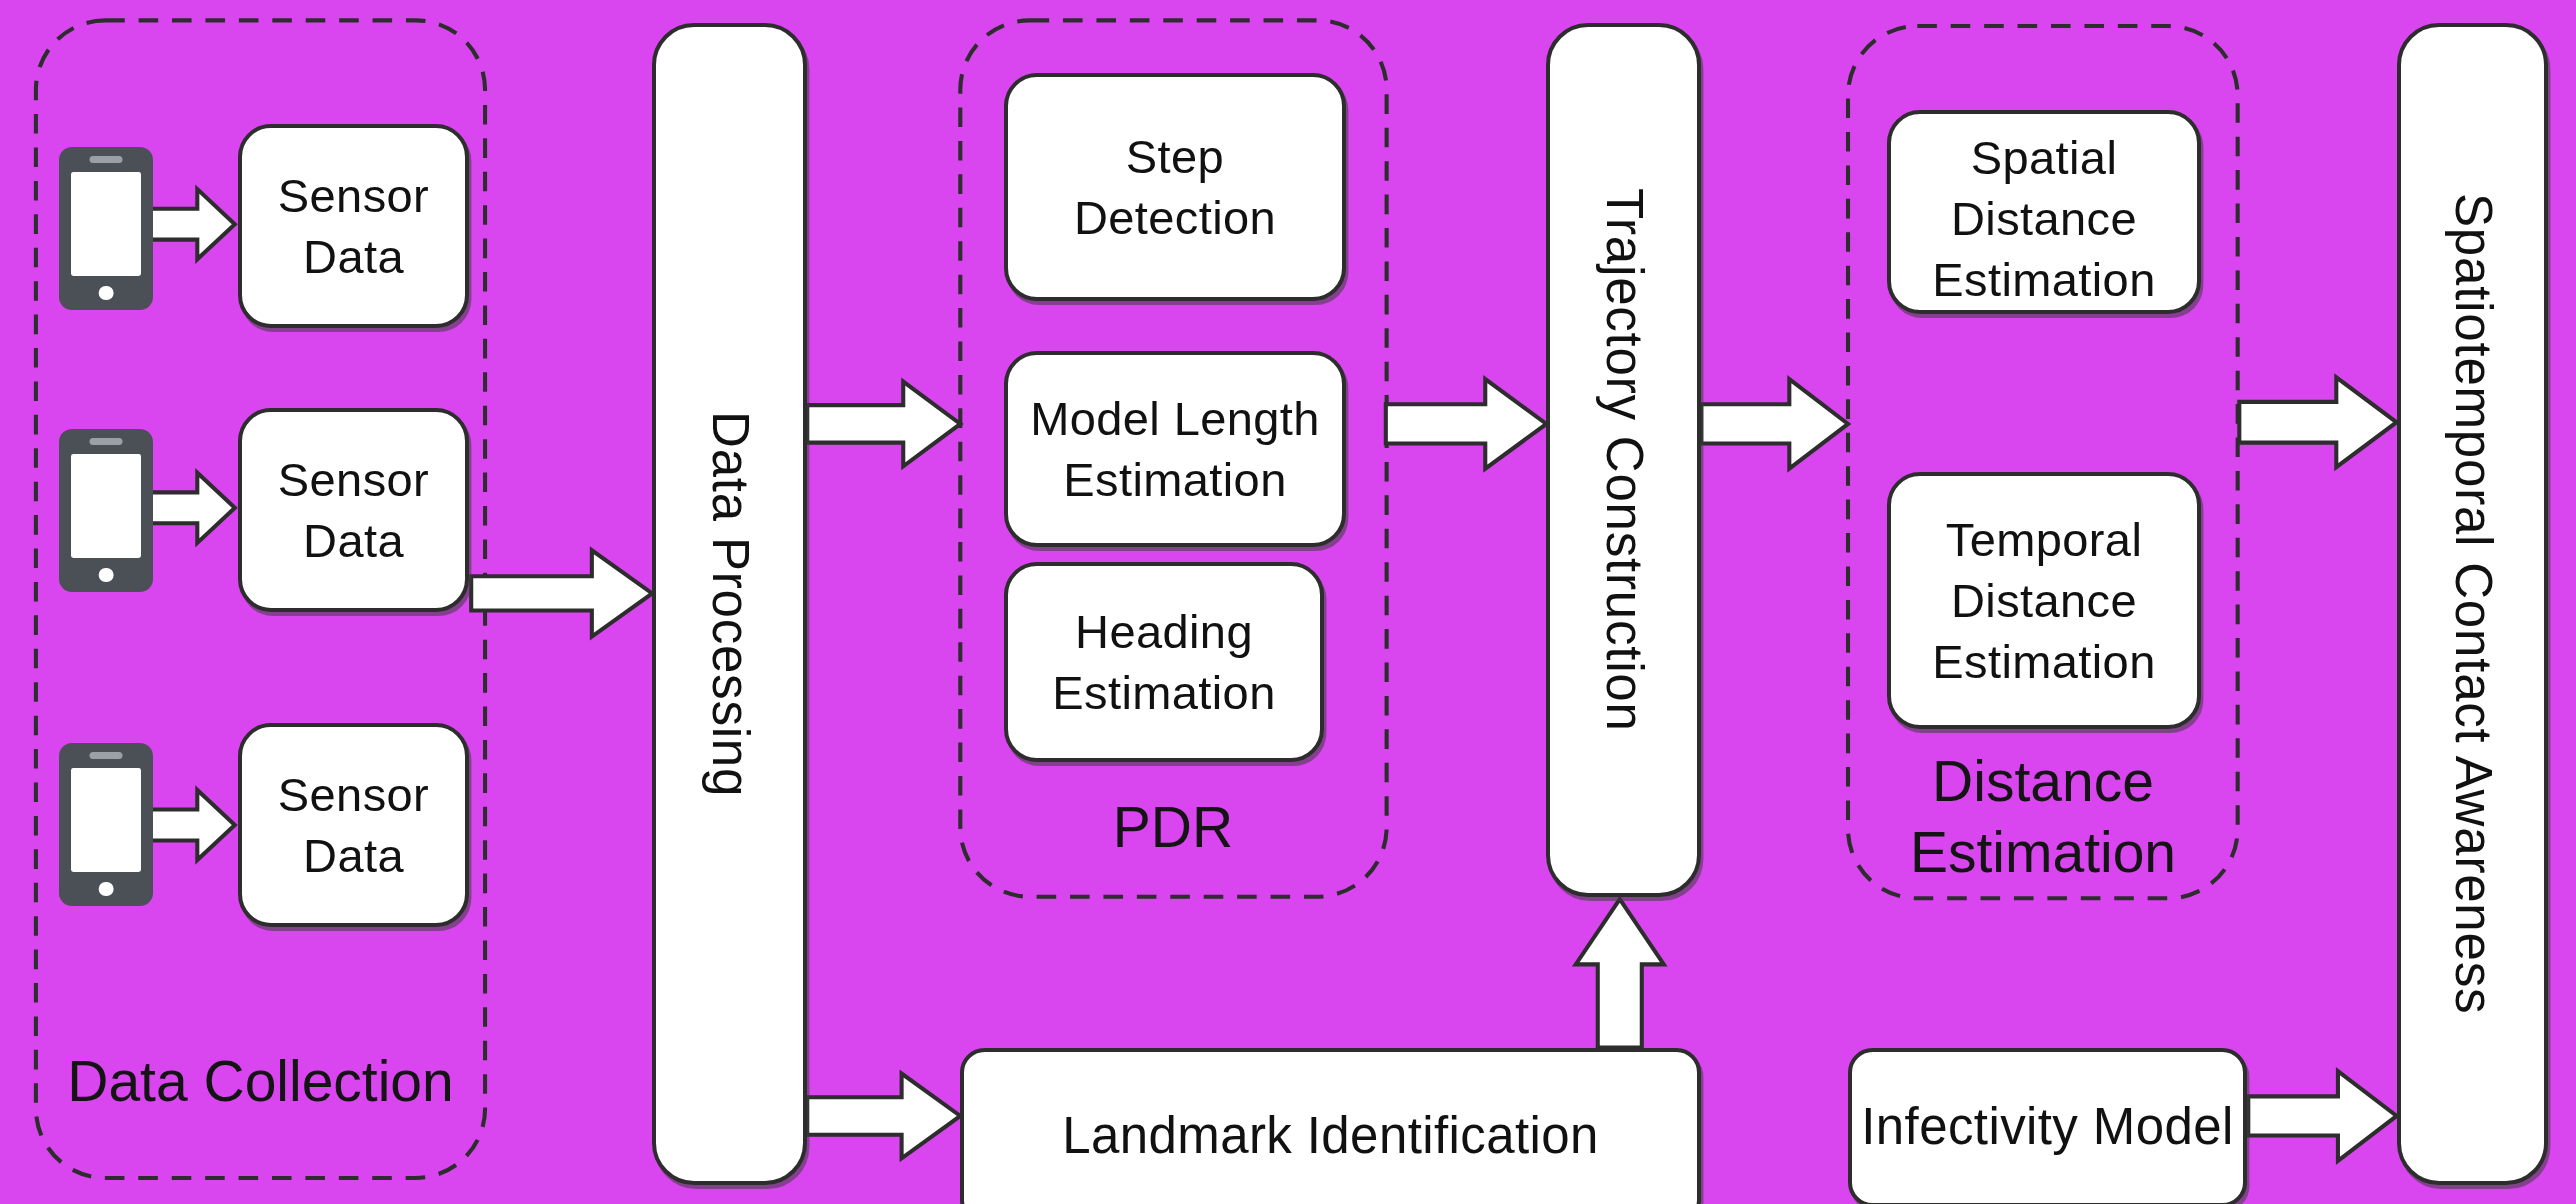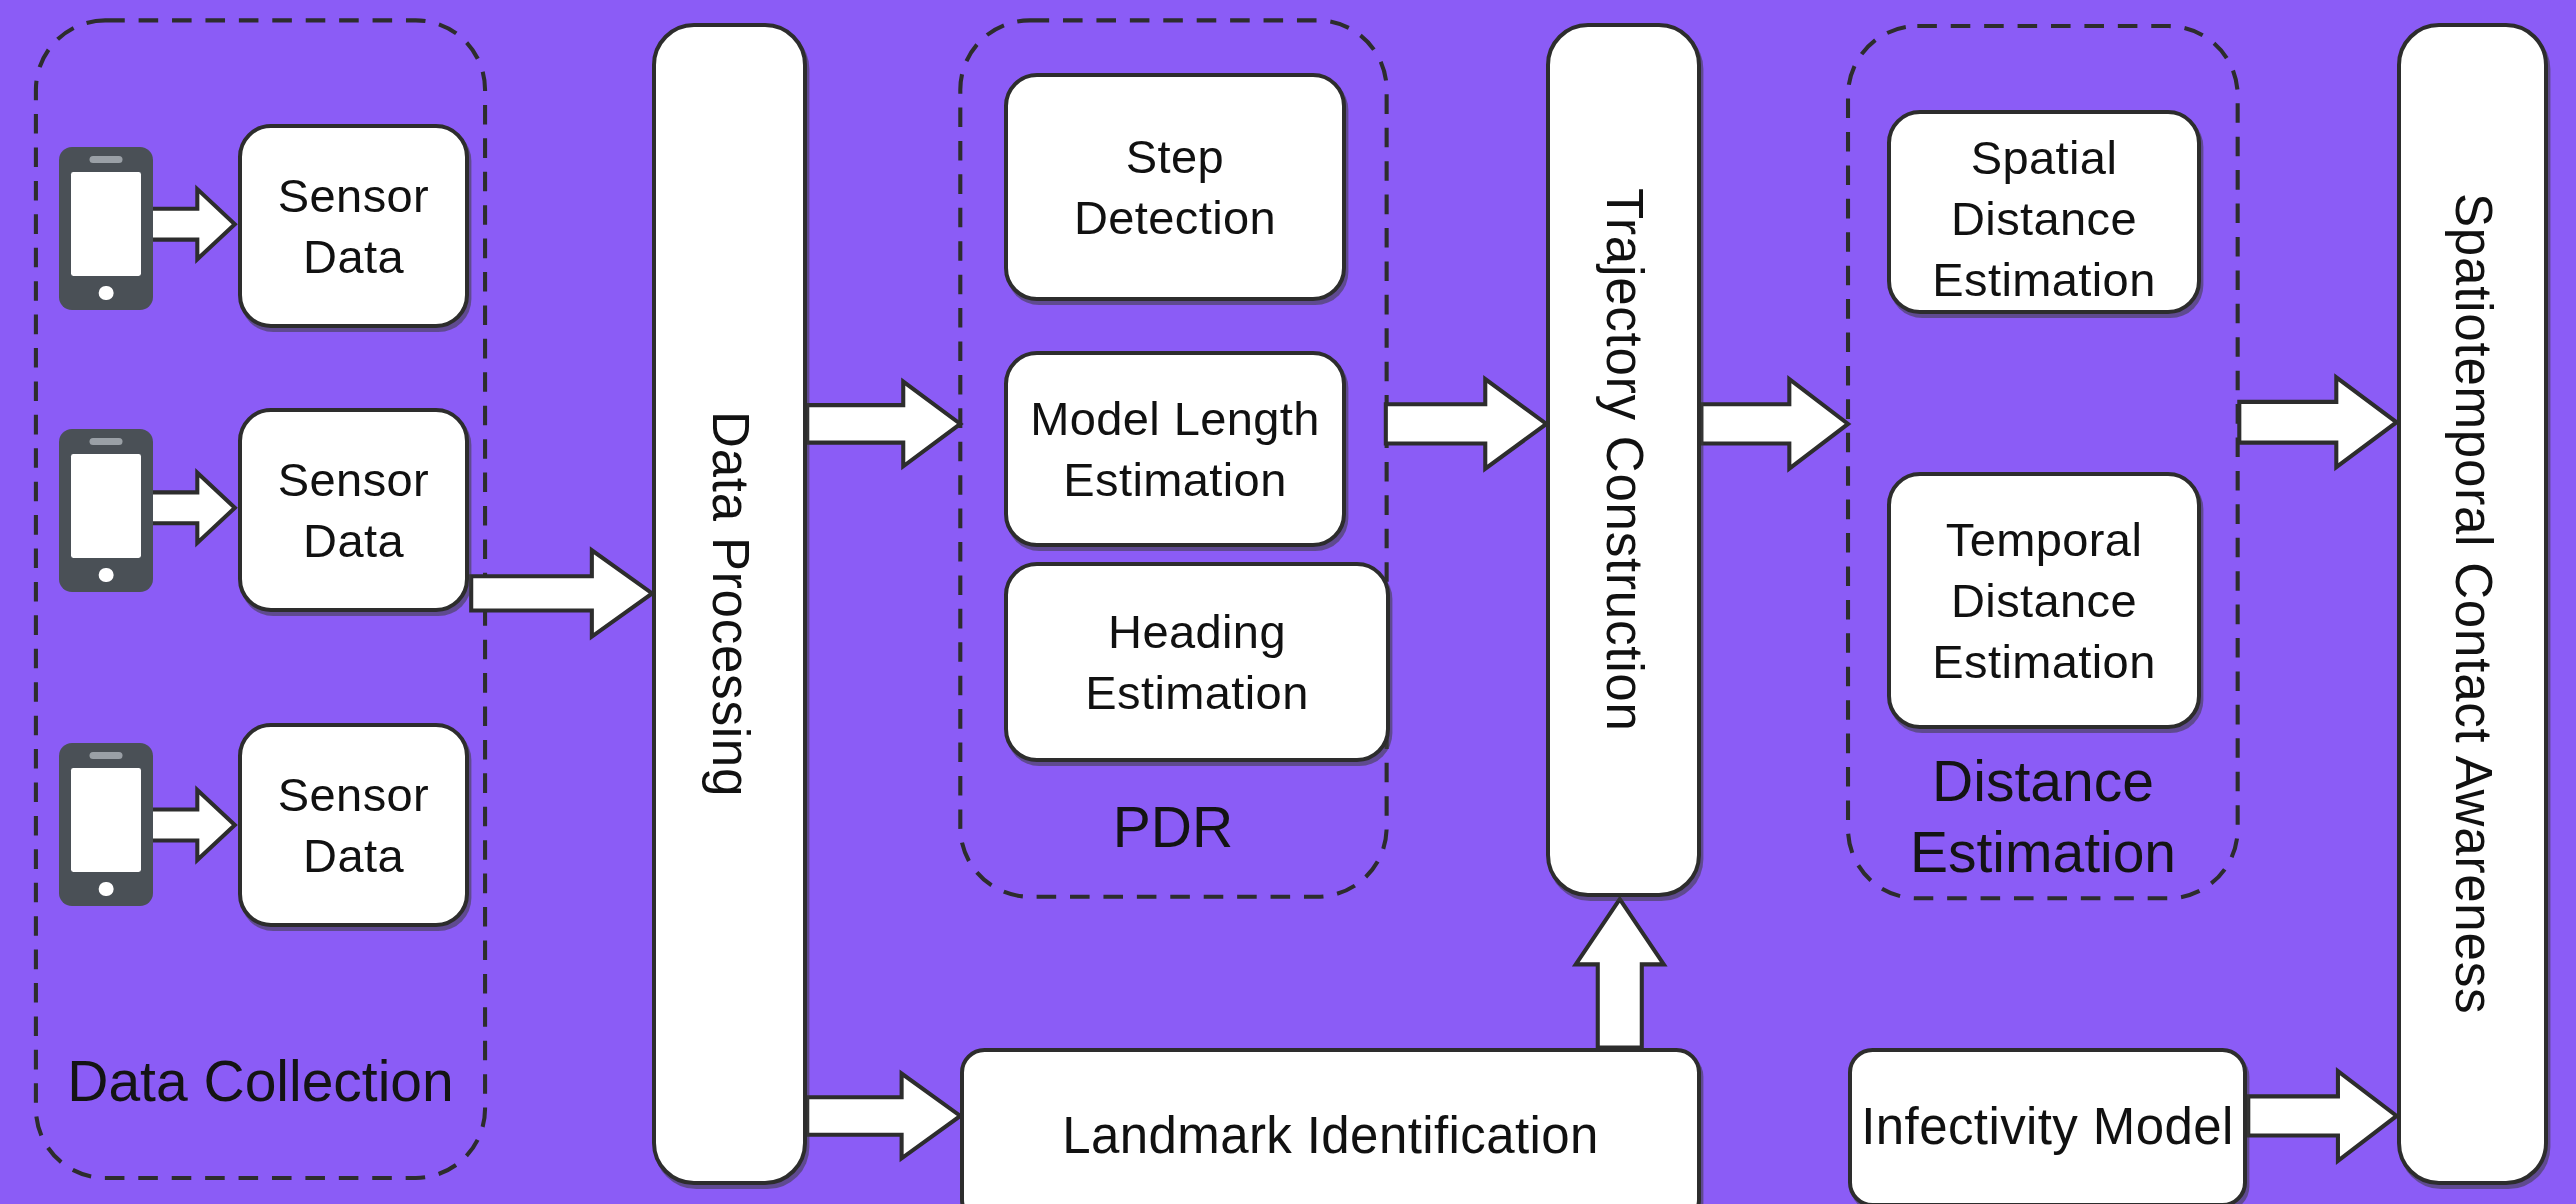--- a/index.html
+++ b/index.html
@@ -1,19 +1,19 @@
 <!DOCTYPE html>
 <html style="font-size:13px"><head>
 <meta charset="utf-8">
 <style>
   html,body{margin:0;padding:0;background:#ffffff;}
   #canvas{
     position:relative;
     width:2576px;height:1204px;
-    background:#8b5cf6;
+    background:#d946ef;
     font-family:"Liberation Sans", sans-serif;
     color:#111111;
     overflow:hidden;
   }
   #arrow-layer{position:absolute;left:0;top:0;z-index:1;}
   .node{
     position:absolute;
     background:#ffffff;
     border:4.1px solid #2d2d2d;
     box-shadow:2.4px 4.1px 0 rgba(60,60,60,.55);
@@ -129,21 +129,21 @@
   </div>
 
   <div class="node rad-md" style="left:1004px;top:73px;width:342px;height:228px;">
     <span class="txt">Step
 Detection</span>
   </div>
   <div class="node rad-md" style="left:1004px;top:351px;width:342px;height:196px;">
     <span class="txt">Model Length
 Estimation</span>
   </div>
-  <div class="node rad-md" style="left:1004px;top:562px;width:386px;height:200px;">
+  <div class="node rad-md" style="left:1004px;top:562px;width:320px;height:200px;">
     <span class="txt">Heading
 Estimation</span>
   </div>
   <div class="group-label" style="left:960px;top:792px;width:426px;">PDR</div>
 
   <div class="node vert rad-lg" style="left:1546px;top:23px;width:155px;height:874px;">
     <span class="txt">Trajectory Construction</span>
   </div>
 
   <div class="node rad-md" style="left:1887px;top:110px;width:314px;height:204px;align-items:flex-end;">

